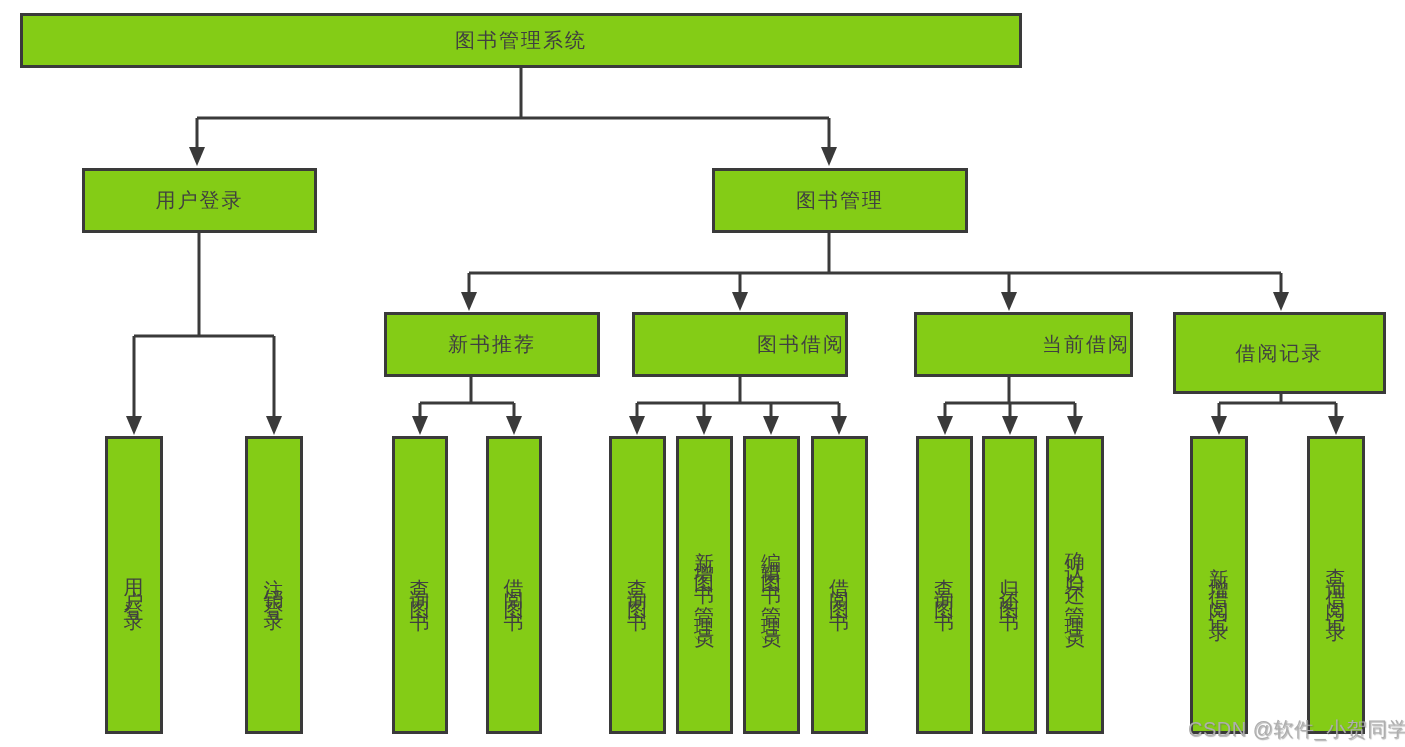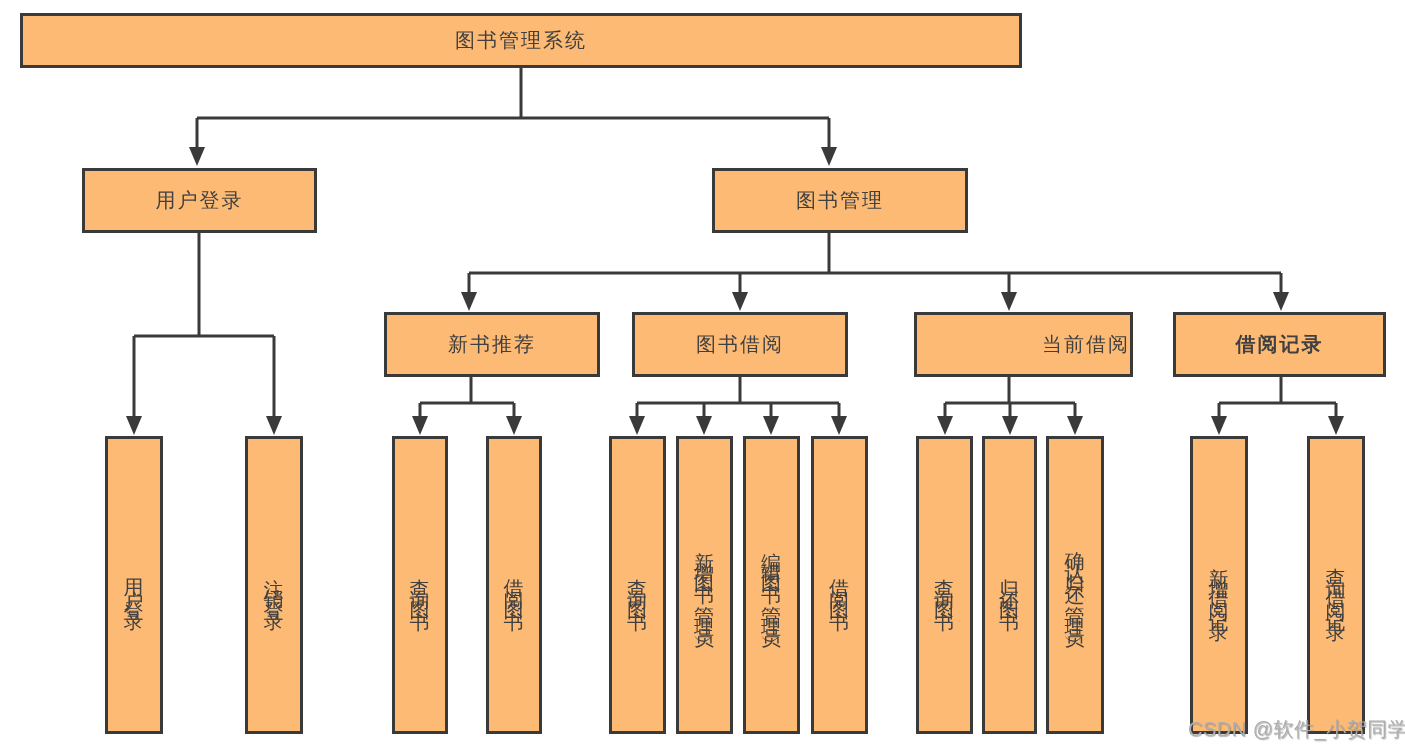--- a/index.html
+++ b/index.html
@@ -8,21 +8,21 @@
     background:var(--color-background,#ffffff);
     font-family:"Liberation Sans","DejaVu Sans",sans-serif;
     color:var(--color-text,#404040);
   }
   .connectors{position:absolute;left:0;top:0;width:1405px;height:747px;}
   .connectors path{fill:none;stroke:var(--color-line,#3a3a3a);stroke-width:3px;}
   .connectors polygon{fill:var(--color-line,#3a3a3a);stroke:none;}
   .node{
     position:absolute;box-sizing:border-box;
     border:3px solid var(--color-line,#3a3a3a);
-    background:#fdba74;
+    background:#84cc16;
     display:flex;align-items:center;justify-content:center;
   }
   .h-label{font-size:20px;letter-spacing:2px;white-space:nowrap;}
   .v-label{
     writing-mode:vertical-rl;text-orientation:mixed;
     font-size:20px;line-height:1;letter-spacing:11px;white-space:nowrap;
   }
   .watermark{
     position:absolute;left:1188px;top:716px;
     font-size:20px;letter-spacing:0.5px;white-space:nowrap;
@@ -74,27 +74,27 @@
   <div class="node" style="left:82px;top:168px;width:235px;height:65px;">
     <span class="h-label">用户登录</span>
   </div>
   <div class="node" style="left:712px;top:168px;width:256px;height:65px;">
     <span class="h-label">图书管理</span>
   </div>
 
   <div class="node" style="left:364px;top:312px;width:216px;height:65px;margin-left:20px;">
     <span class="h-label">新书推荐</span>
   </div>
-  <div class="node" style="left:632px;top:312px;width:216px;height:65px;">
+  <div class="node" style="left:632px;top:312px;width:216px;height:65px;justify-content:flex-end;">
     <span class="h-label">图书借阅</span>
   </div>
   <div class="node" style="left:914px;top:312px;width:219px;height:65px;justify-content:flex-end;">
     <span class="h-label">当前借阅</span>
   </div>
-  <div class="node" style="left:1173px;top:312px;width:213px;height:65px;font-weight:bold;">
+  <div class="node" style="left:1173px;top:312px;width:213px;height:82px;">
     <span class="h-label">借阅记录</span>
   </div>
 
   <div class="node" style="left:105px;top:436px;width:58px;height:298px;">
     <span class="v-label">用户登录</span>
   </div>
   <div class="node" style="left:245px;top:436px;width:58px;height:298px;">
     <span class="v-label">注销登录</span>
   </div>
 

